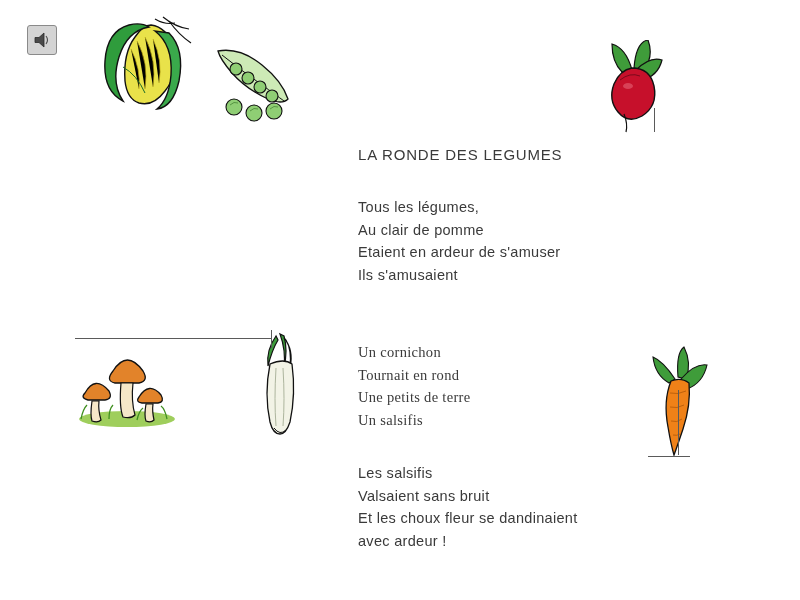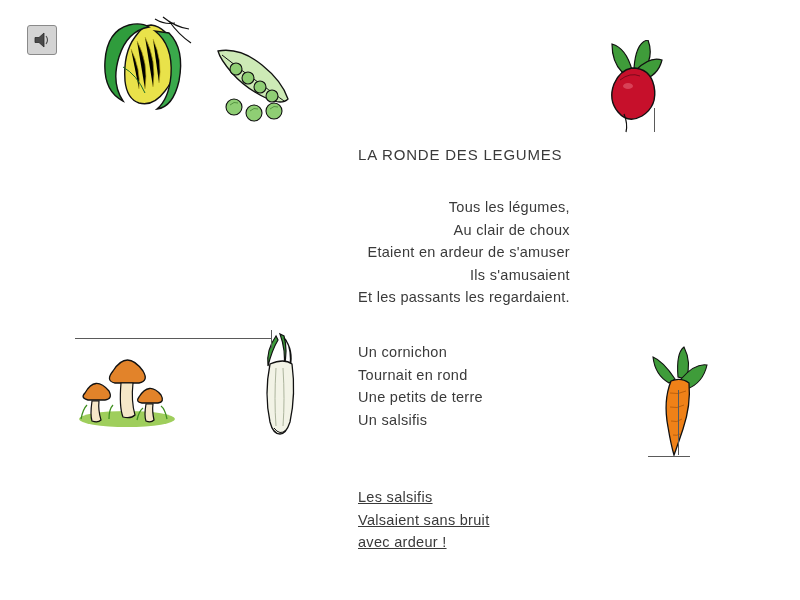--- a/index.html
+++ b/index.html
@@ -44,23 +44,23 @@
   }
   .stanza {
     position: absolute;
     left: 358px;
     color: #3a3a3a;
     font-size: 14.5px;
     line-height: 22.6px;
     letter-spacing: 0.3px;
   }
   .stanza .line { display: block; white-space: pre; }
-  #stanza-1 { top: 196px; text-align: right; }
-  #stanza-2 { top: 341px; }
-  #stanza-3 { top: 486px; text-decoration: underline; }
+  #stanza-1 { top: 196px; }
+  #stanza-2 { top: 341px; font-family: Liberation Serif, serif; }
+  #stanza-3 { top: 462px; }
 
   
   .clip { position: absolute; }
   .clip svg { display: block; }
 
   #img-corn { left: 103px; top: 15px; width: 95px; height: 100px; }
   #img-peas { left: 210px; top: 45px; width: 100px; height: 80px; }
   #img-beet { left: 598px; top: 40px; width: 70px; height: 95px; }
   #img-mushroom { left: 75px; top: 335px; width: 105px; height: 95px; }
   #img-leek { left: 250px; top: 332px; width: 60px; height: 105px; }
@@ -212,32 +212,32 @@
   <div class="hline" id="line-mushroom-top"></div>
   <div class="vline" id="line-leek-right"></div>
   <div class="vline" id="line-beet-right"></div>
   <div class="vline" id="line-carrot-right"></div>
   <div class="hline" id="line-carrot-bottom"></div>
 
   <div class="poem-title">LA RONDE DES LEGUMES</div>
 
   <div class="stanza" id="stanza-1">
     <span class="line">Tous les légumes,</span>
-    <span class="line">Au clair de choux</span>
+    <span class="line">Au clair de pomme</span>
     <span class="line">Etaient en ardeur de s'amuser</span>
     <span class="line">Ils s'amusaient</span>
-    <span class="line">Et les passants les regardaient.</span>
   </div>
 
   <div class="stanza" id="stanza-2">
     <span class="line">Un cornichon</span>
     <span class="line">Tournait en rond</span>
     <span class="line">Une petits de terre</span>
     <span class="line">Un salsifis</span>
   </div>
 
   <div class="stanza" id="stanza-3">
     <span class="line">Les salsifis</span>
     <span class="line">Valsaient sans bruit</span>
+    <span class="line">Et les choux fleur se dandinaient</span>
     <span class="line">avec ardeur !</span>
   </div>
 
 </div>
 
 </body></html>

